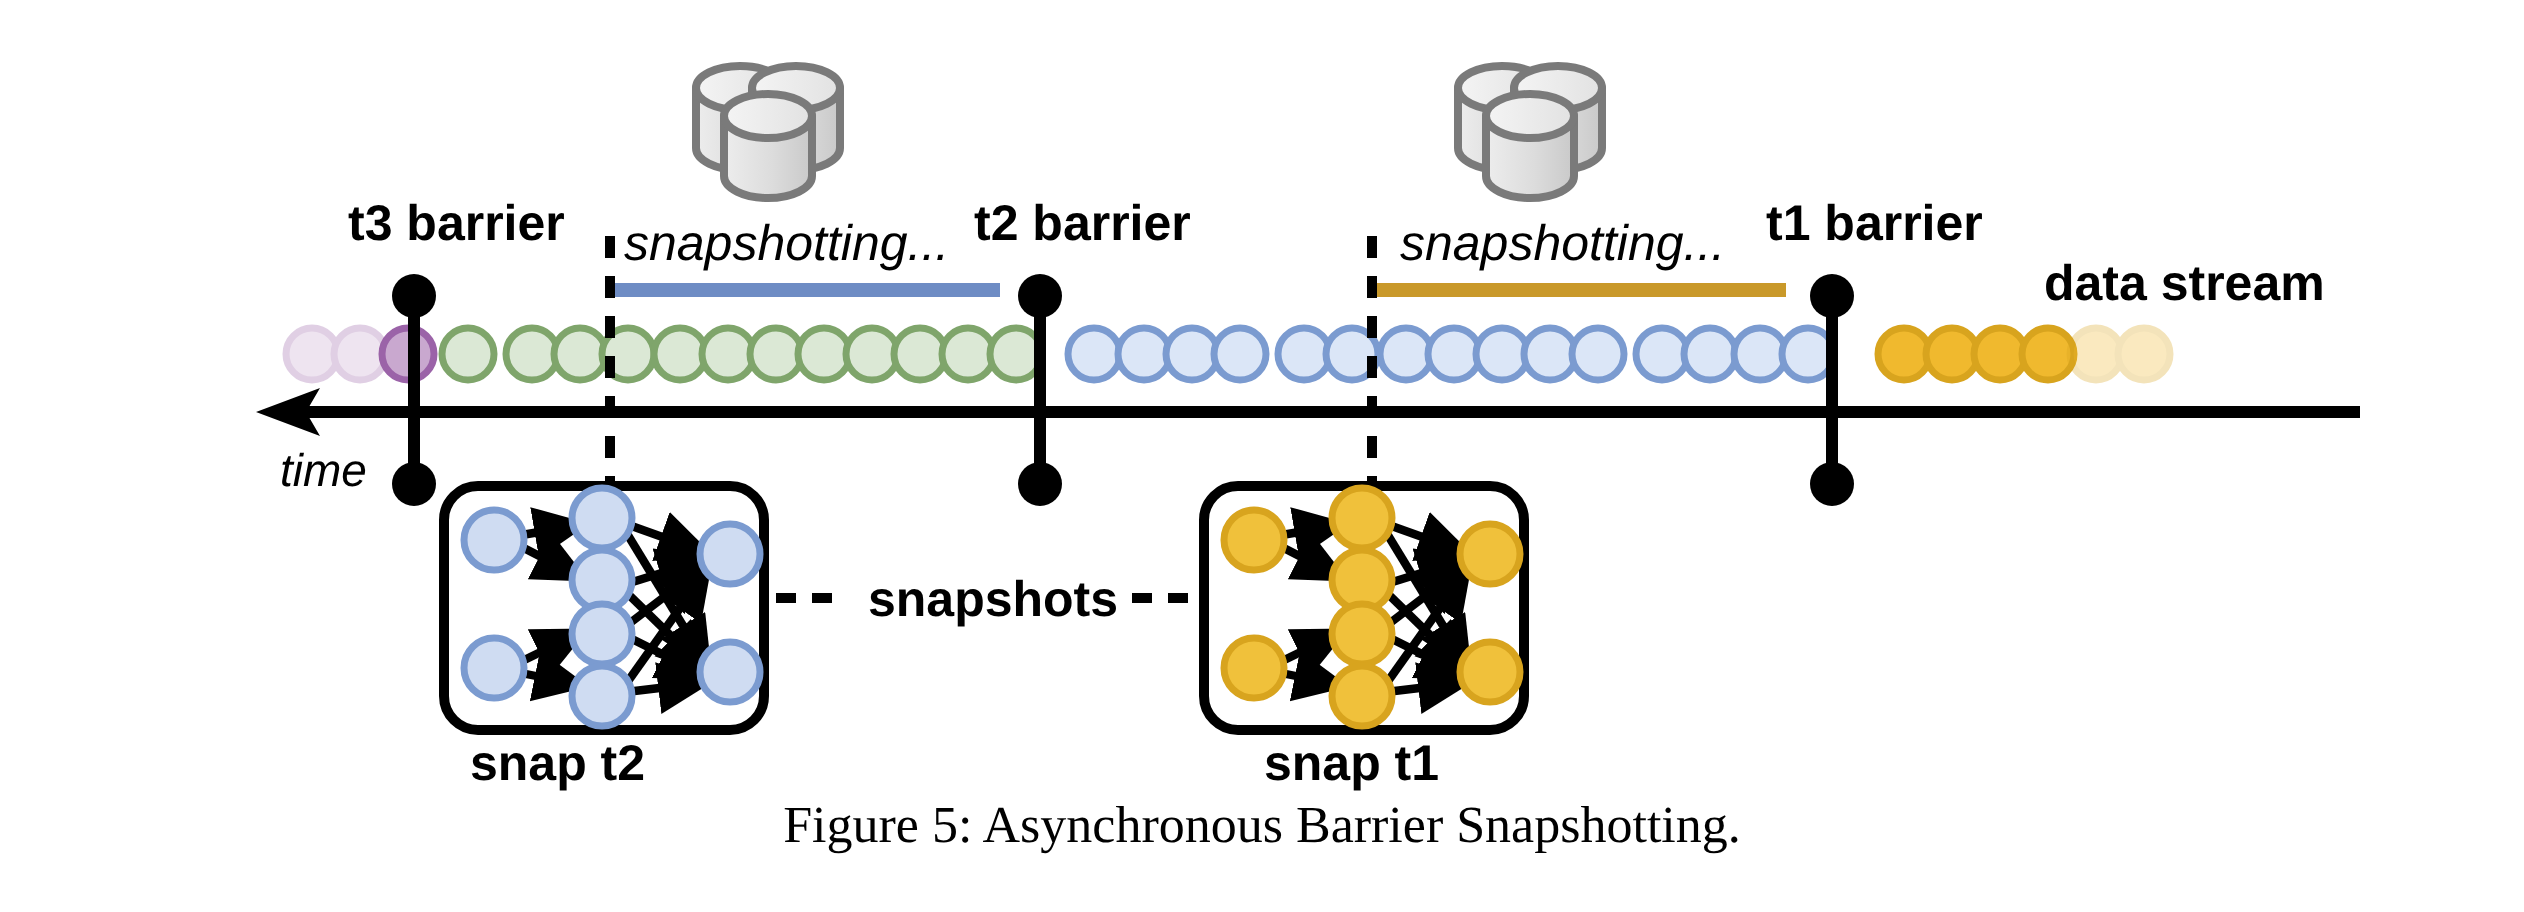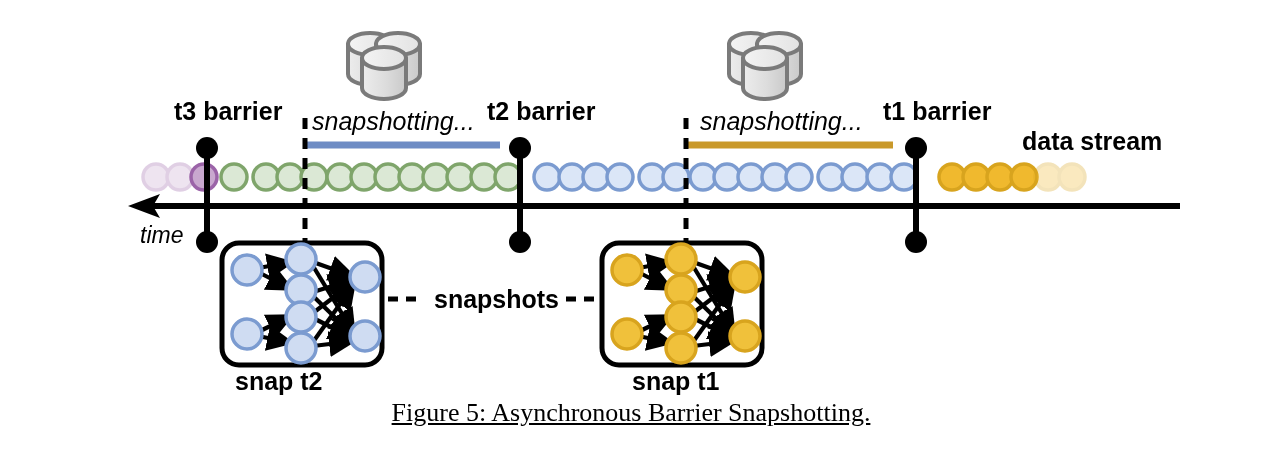--- a/index.html
+++ b/index.html
@@ -6,21 +6,21 @@
   body{
     width:1262px;height:456px;background:#ffffff;
     font-family:"Liberation Sans", sans-serif;
     overflow:hidden;position:relative;
   }
   #fig{position:absolute;left:0;top:0;width:1262px;height:323px;}
   .cap{
     position:absolute;left:0;top:398px;width:1262px;
     text-align:center;
     font-family:"Liberation Serif", serif;
-    font-size:26px;color:#000;white-space:pre;text-decoration:underline;
+    font-size:26px;color:#000;white-space:pre;
   }
   svg{display:block;}
   text{font-family:"Liberation Sans", sans-serif;}
   .lbl{font-size:25px;font-weight:bold;fill:#000;}
   .lbl-it{font-size:25px;font-style:italic;fill:#000;}
   .lbl-it-sm{font-size:23px;font-style:italic;fill:#000;}
 </style>
 </head>
 <body>
 

